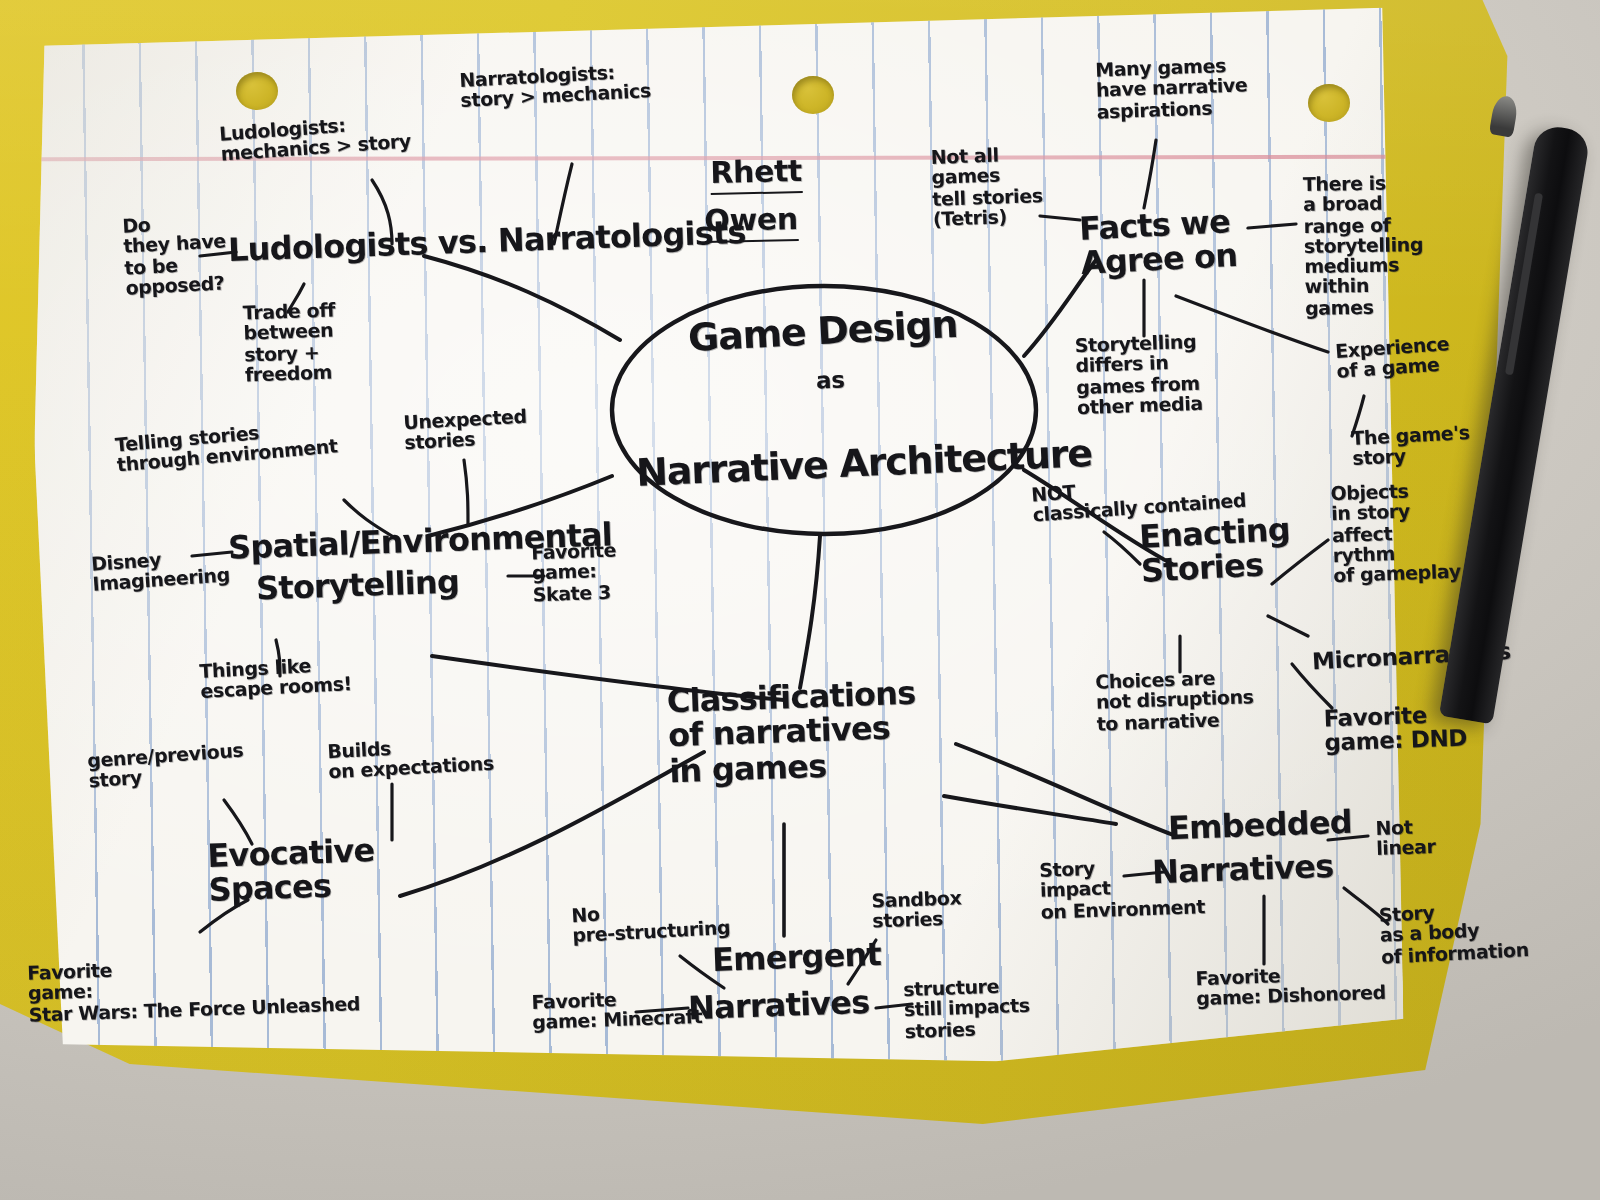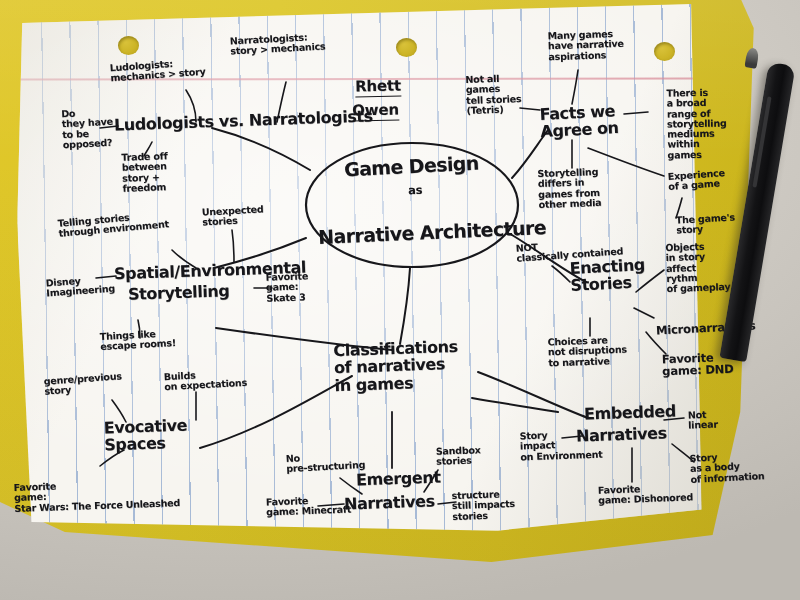--- a/index.html
+++ b/index.html
@@ -248,21 +248,21 @@
 
   <div class="ink sm" style="left:548px; top:30px; transform:rotate(-2deg);">Many games
 have narrative
 aspirations</div>
   <div class="ink sm" style="left:466px; top:74px; transform:rotate(-2deg);">Not all
 games
 tell stories
 (Tetris)</div>
   <div class="ink lg" style="left:540px; top:104px; transform:rotate(-3deg);">Facts we
 Agree on</div>
-  <div class="ink sm" style="left:652px; top:88px; transform:rotate(-1deg);margin-left:15px;">There is
+  <div class="ink sm" style="left:652px; top:88px; transform:rotate(-1deg);">There is
 a broad
 range of
 storytelling
 mediums
 within
 games</div>
   <div class="ink sm" style="left:538px; top:168px; transform:rotate(-2deg);">Storytelling
 differs in
 games from
 other media</div>

